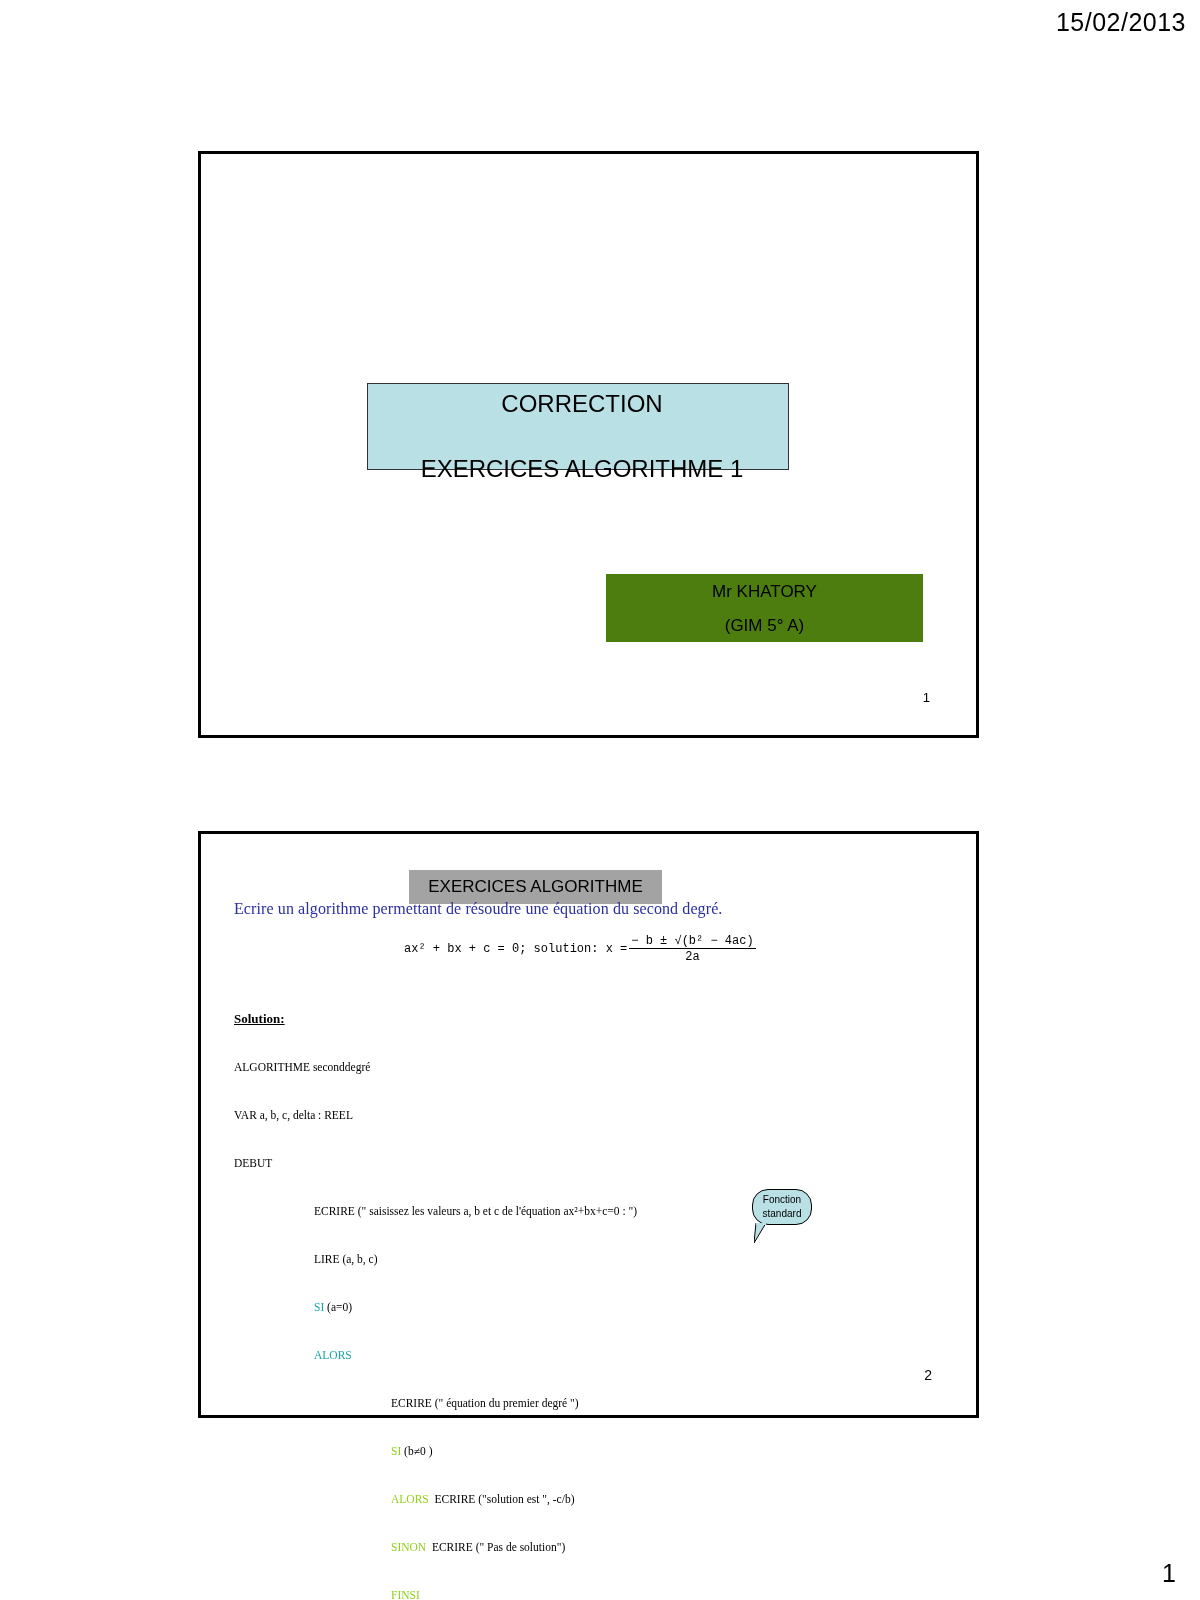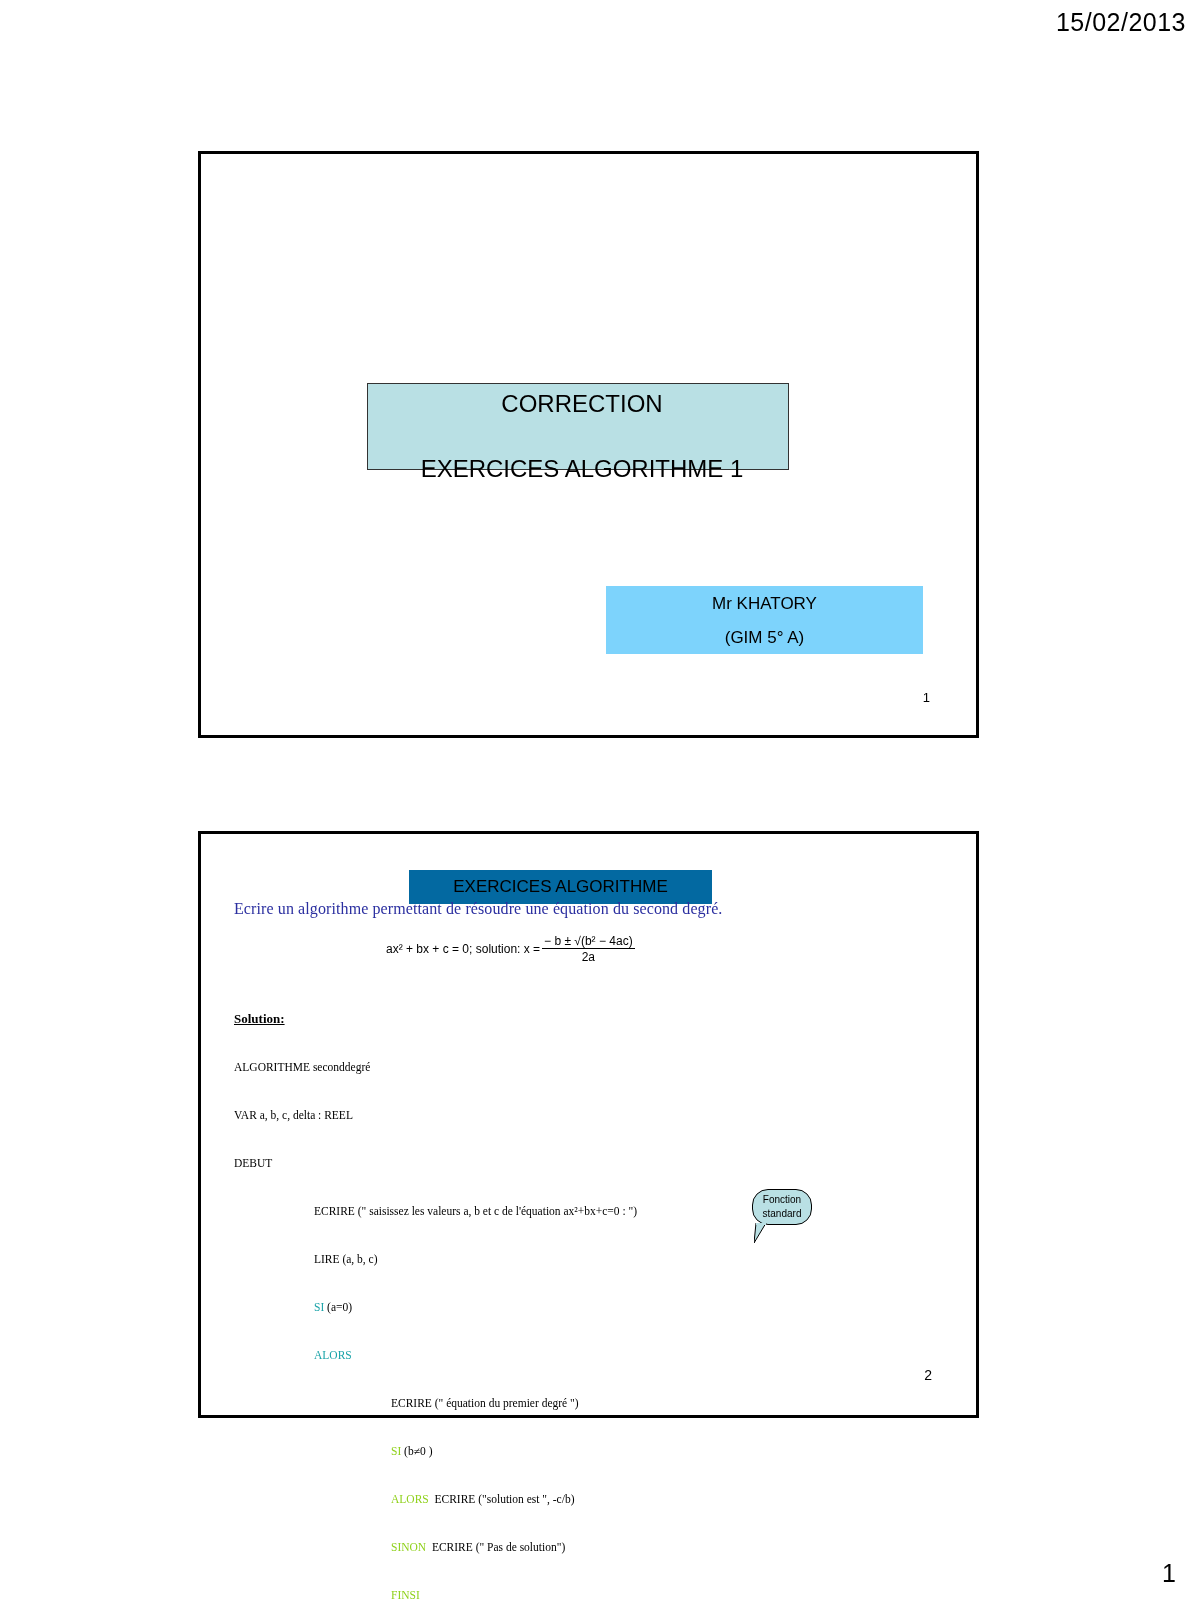--- a/index.html
+++ b/index.html
@@ -20,36 +20,36 @@
   .slide1 .slide-num { right: 46px; bottom: 30px; }
   .slide2 .slide-num { right: 44px; bottom: 32px; font-size: 14px; }
   .title-box {
     position: absolute; left: 166px; top: 229px; width: 422px; height: 87px;
     background: #b9e0e4; border: 1.5px solid #333; box-sizing: border-box;
     text-align: center; font-size: 24px; line-height: 24px; padding-left: 8px;
   }
   .title-box .l1 { margin-top: 8px; display: block; }
   .title-box .l2 { margin-top: 41px; display: block; }
   .author-box {
-    position: absolute; left: 405px; top: 432px; width: 317px; height: 68px;
-    background: #7dd3fc; text-align: center; font-size: 17px;
+    position: absolute; left: 405px; top: 420px; width: 317px; height: 68px;
+    background: #4d7c0f; text-align: center; font-size: 17px;
   }
   .author-box .l1 { display: block; margin-top: 8px; }
   .author-box .l2 { display: block; margin-top: 14px; }
 
   .ex-title {
-    position: absolute; left: 208px; top: 36px; width: 303px; height: 34px;
-    background: #0369a1; text-align: center; font-size: 17px; line-height: 34px;
+    position: absolute; left: 208px; top: 36px; width: 253px; height: 34px;
+    background: #a3a3a3; text-align: center; font-size: 17px; line-height: 34px;
   }
   .statement {
     position: absolute; left: 33px; top: 64px; font-family: "Liberation Serif", serif;
     color: #2b2fa0; font-size: 16px; line-height: 22px; letter-spacing: 0.1px;
   }
   .formula {
-    position: absolute; left: 185px; top: 100px; font-family: Liberation Sans, sans-serif;
+    position: absolute; left: 203px; top: 100px; font-family: Liberation Mono, monospace;
     font-size: 12px; display: flex; align-items: center;
   }
   .frac { display: inline-flex; flex-direction: column; align-items: center; margin-left: 2px; }
   .frac .num { border-bottom: 1px solid #000; padding: 0 2px; }
   .frac .den { padding-top: 1px; }
   .code {
     position: absolute; left: 33px; top: 145px; font-family: "Liberation Serif", serif;
     font-size: 11.5px; line-height: 16px; white-space: pre;
   }
   .code .line { display: block; height: 16px; position: relative; }

